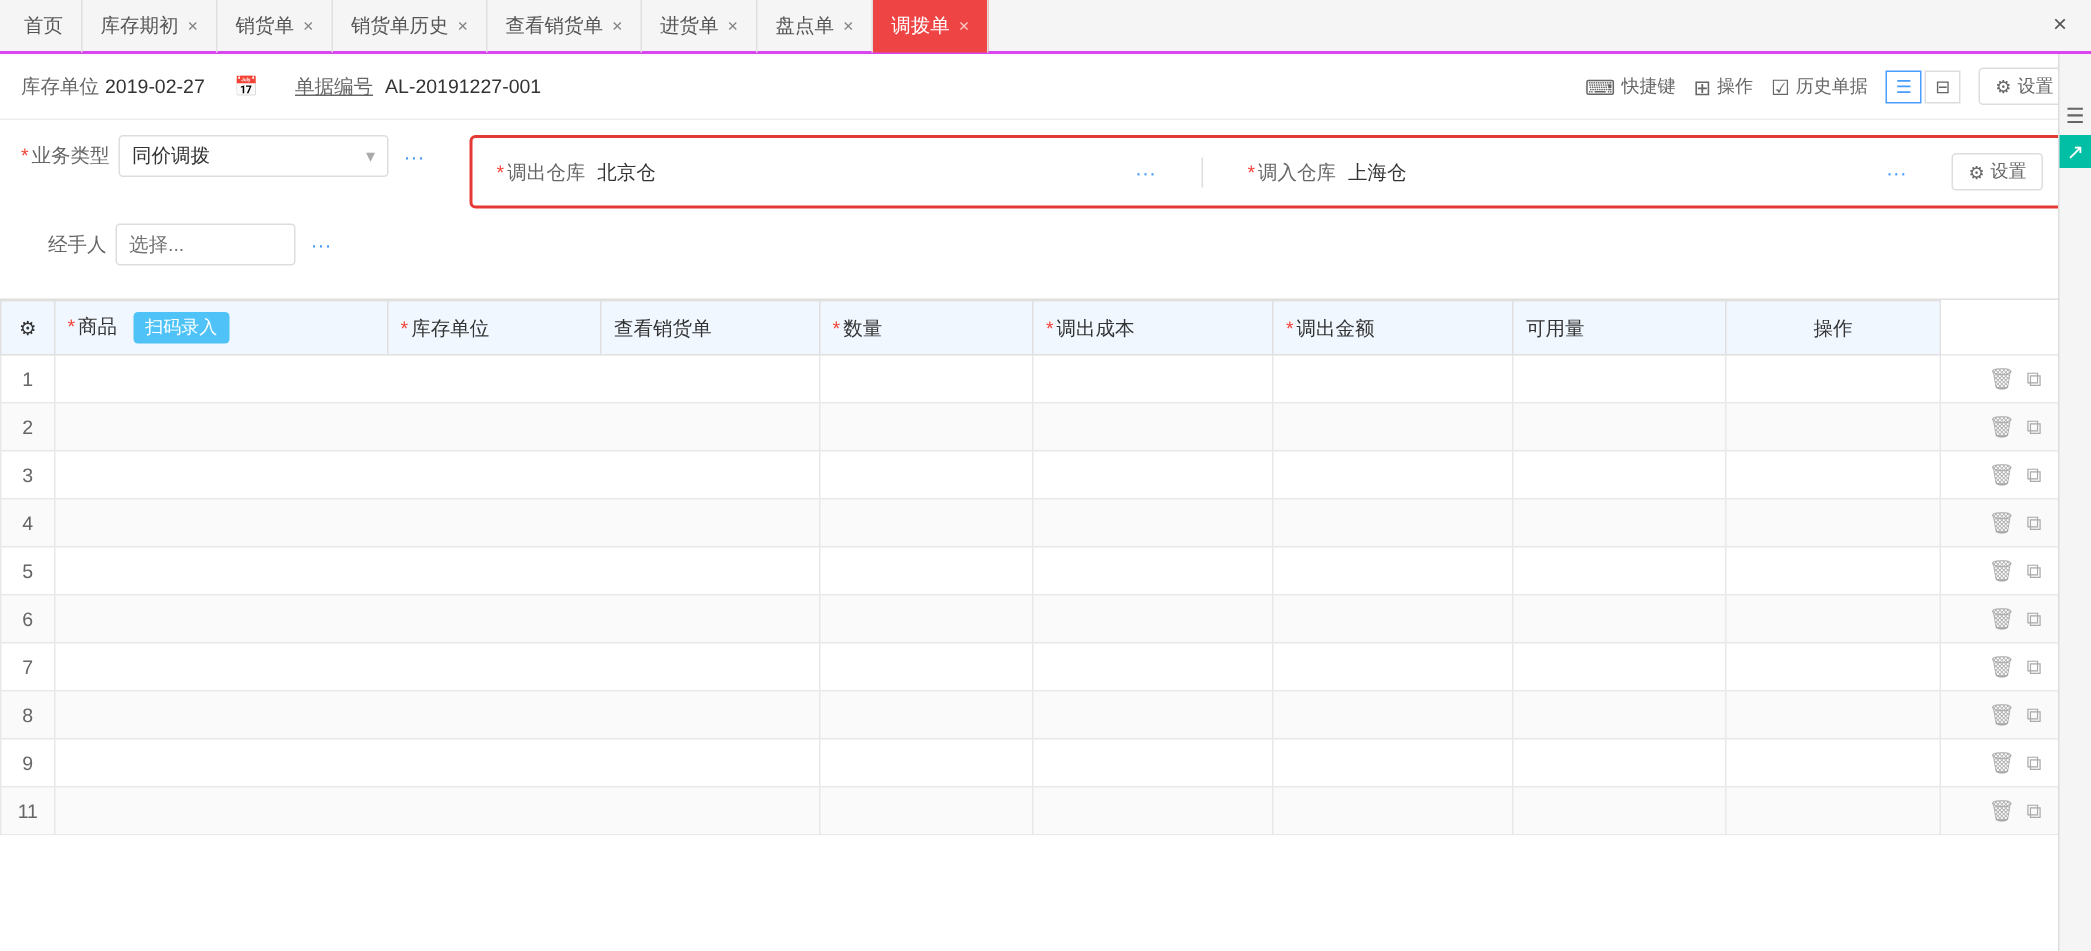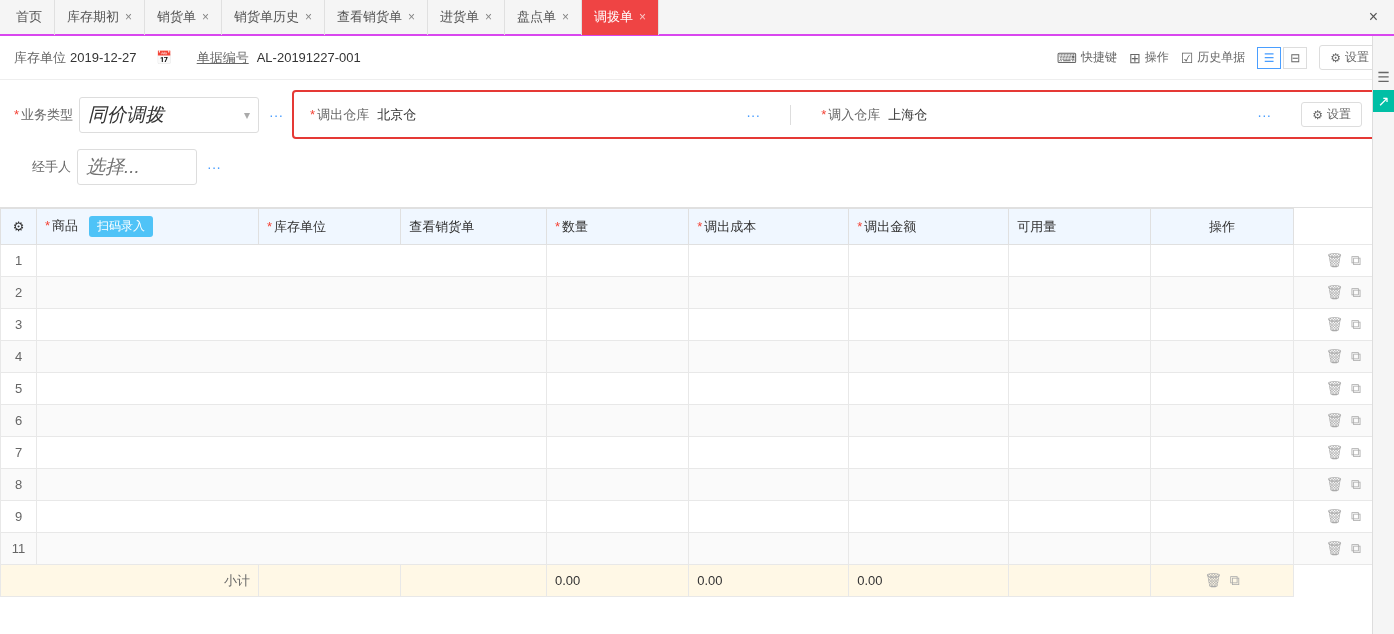--- a/index.html
+++ b/index.html
@@ -76,23 +76,23 @@
       font-size: 12px;
     }
 
     
     .form-area {
       padding: 10px 14px;
       background: #fff;
     }
     .form-row {
       display: flex;
-      align-items: center;
+      align-items: flex-start;
       margin-bottom: 8px;
-      gap: 1px;
+      gap: 22px;
     }
     .form-field {
       display: flex;
       align-items: center;
       gap: 6px;
     }
     .form-label {
       color: #666;
       font-size: 13px;
       white-space: nowrap;
@@ -102,21 +102,21 @@
       display: flex;
       align-items: center;
       border: 1px solid #ddd;
       border-radius: 3px;
       padding: 4px 8px;
       min-width: 160px;
       background: #fff;
       cursor: pointer;
       position: relative;
     }
-    .field-input .input-value { flex: 1; color: #333; font-size: 19px; font-style: italic; }
+    .field-input .input-value { flex: 1; color: #333; font-size: 13px; }
     .field-input .dropdown-arrow { color: #aaa; margin-left: 4px; font-size: 12px; }
 
     
     .warehouse-box {
       border: 2px solid #e53935;
       border-radius: 4px;
       padding: 10px 16px;
       display: flex;
       align-items: center;
       gap: 30px;
@@ -298,21 +298,21 @@
     <span class="tab-close">×</span>
   </div>
   <div style="flex:1;"></div>
   <div class="tab-item" style="border:none;">
     <span style="font-size:16px;">×</span>
   </div>
 </div>
 
 <div class="header-bar">
   <span class="label">库存单位</span>
-  <span class="value">2019-12-27</span>
+  <span class="value">2019-02-27</span>
   <span class="cal-icon">📅</span>
   <span class="label" style="margin-left:8px;text-decoration:underline;">单据编号</span>
   <span class="value" style="margin-left:4px;">AL-20191227-001</span>
 
   <div class="header-right">
     <div class="header-action">
       <span class="icon">⌨</span>
       <span>快捷键</span>
     </div>
     <div class="header-action">
@@ -536,33 +536,20 @@
       <td></td>
       <td></td>
       <td></td>
       <td></td>
       <td></td>
       <td class="ops">
         <span class="op-icon" title="删除">🗑</span>
         <span class="op-icon" title="复制">⧉</span>
       </td>
     </tr>
-        <tr class="subtotal">
-    <td colspan="2" style="text-align:right;padding-right:8px;color:#666;">小计</td>
-    <td></td>
-    <td></td>
-    <td style="color:#333;">0.00</td>
-    <td style="color:#333;">0.00</td>
-    <td style="color:#333;">0.00</td>
-    <td></td>
-    <td class="ops">
-      <span class="op-icon">🗑</span>
-      <span class="op-icon">⧉</span>
-    </td>
-  </tr>
       </tbody>
   </table>
 </div>
 
 <div class="side-panel">
   <div class="side-icon">☰</div>
   <div class="side-icon green-bg">↗</div>
 </div>
 
 </body></html>

